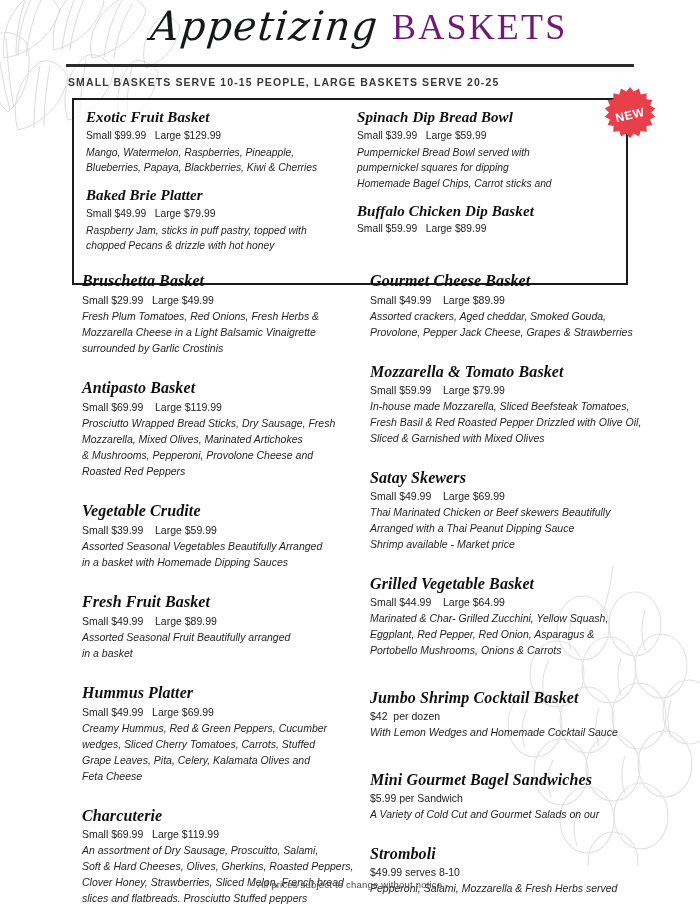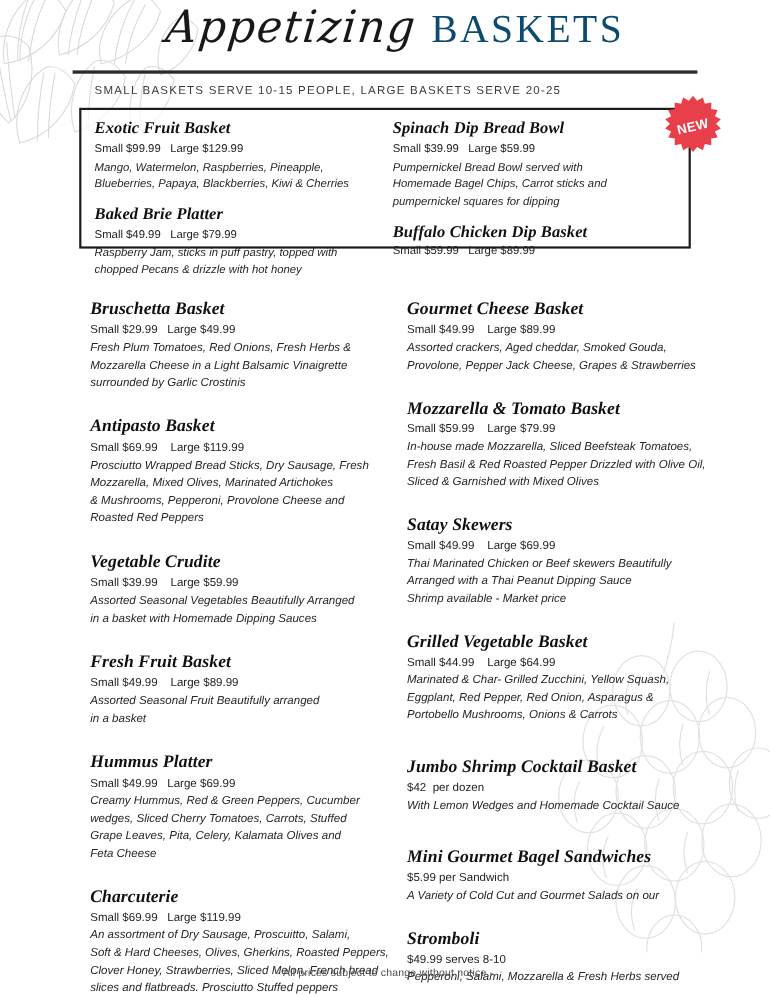--- a/index.html
+++ b/index.html
@@ -59,51 +59,51 @@
     letter-spacing: 1.5px;
     color: #16181a;
     line-height: 1;
     transform: skewX(-6deg) scaleY(1.04);
   }
   .title-main {
     font-family: "Liberation Serif", serif;
     font-size: 36px;
     font-weight: 400;
     letter-spacing: 2.2px;
-    color: #0c4a6e;
+    color: #701a75;
     line-height: 1;
   }
   .rule-thick {
     position: absolute;
     left: 66px;
     right: 66px;
     top: 64px;
     height: 3px;
     background: #2b2b2b;
     z-index: 2;
   }
   .subtitle {
     position: absolute;
-    left: 86px;
+    left: 68px;
     top: 76px;
     z-index: 2;
     font-family: "Liberation Sans", sans-serif;
     font-size: 10.5px;
-    font-weight: 400;
+    font-weight: 700;
     letter-spacing: 1.1px;
     color: #3a3a3a;
   }
 
   
   .feature-box {
     position: absolute;
     left: 72px;
     top: 98px;
     width: 556px;
-    height: 128px;
+    height: 187px;
     border: 2px solid #1b1b1b;
     box-sizing: border-box;
     z-index: 2;
     background: rgba(255,255,255,0.72);
   }
   .feature-cols {
     display: flex;
     padding: 9px 10px 0 12px;
     box-sizing: border-box;
     height: 100%;
@@ -311,22 +311,22 @@
       </div>
 
     </div>
     <div class="feature-col right">
 
       <div class="item">
         <div class="item-name">Spinach Dip Bread Bowl</div>
         <div class="item-prices">Small $39.99   Large $59.99</div>
         <div class="item-desc">
           <div>Pumpernickel Bread Bowl served with</div>
+          <div>pumpernickel squares for dipping</div>
           <div>Homemade Bagel Chips, Carrot sticks and</div>
-          <div>pumpernickel squares for dipping</div>
         </div>
       </div>
 
       <div class="item">
         <div class="item-name">Buffalo Chicken Dip Basket</div>
         <div class="item-prices">Small $59.99   Large $89.99</div>
       </div>
 
     </div>
   </div>

